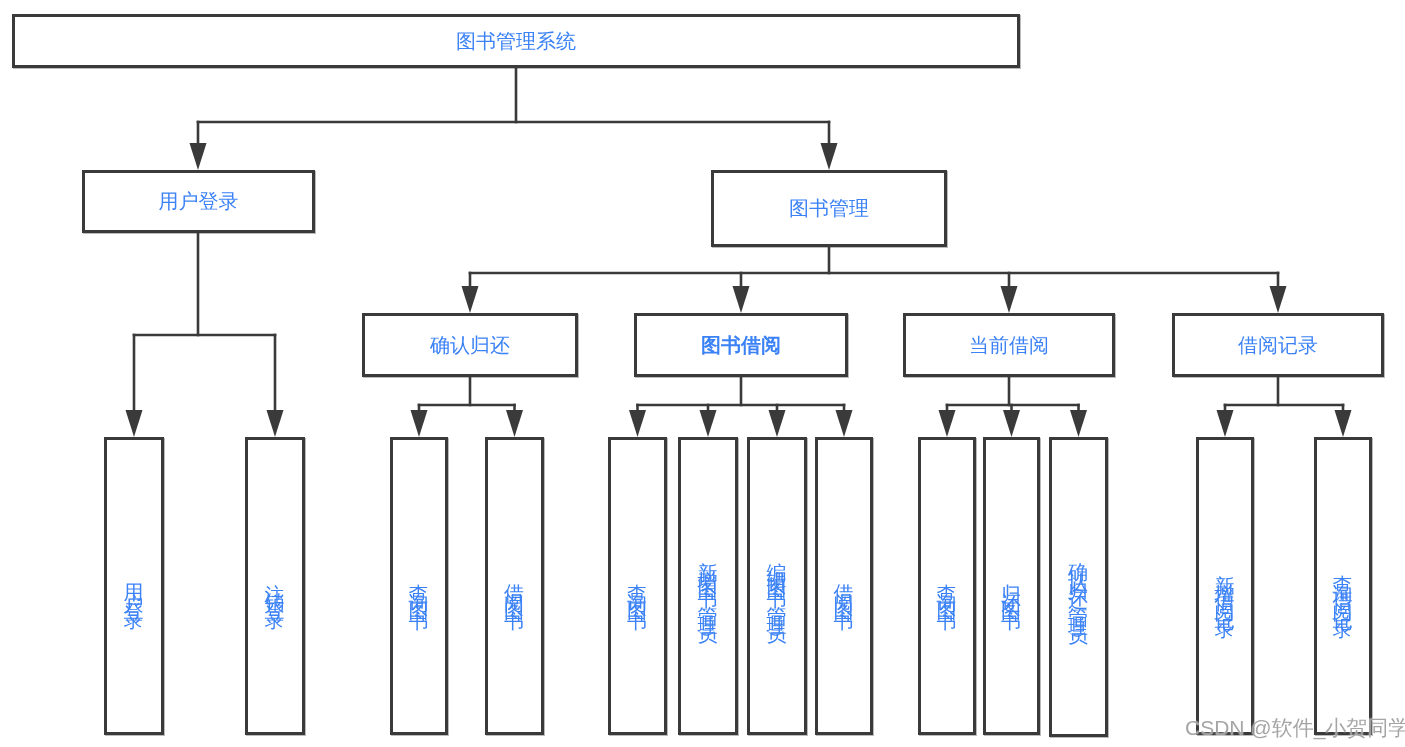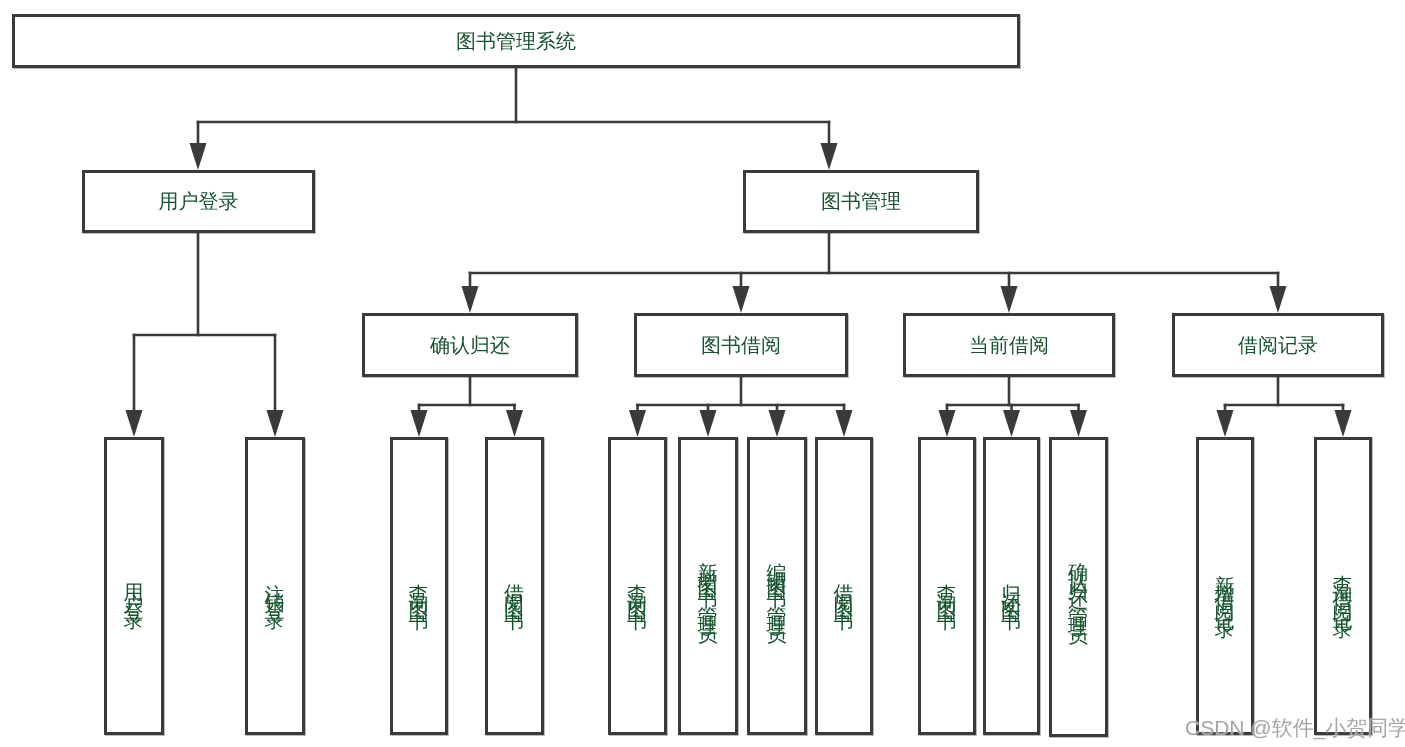--- a/index.html
+++ b/index.html
@@ -22,41 +22,41 @@
     z-index: 1;
   }
   .node {
     position: absolute;
     box-sizing: border-box;
     border: 3px solid #3a3a3a;
     background: #ffffff;
     display: flex;
     align-items: center;
     justify-content: center;
-    color: #14532d;
+    color: #3b82f6;
     font-size: 20px;
     z-index: 2;
     box-shadow: 1px 1px 0 rgba(60,60,60,0.35);
   }
   .node span {
     white-space: nowrap;
   }
   .node.v span {
     writing-mode: vertical-lr;
     text-orientation: mixed;
     letter-spacing: 9px;
     white-space: normal;
     line-height: 1;
   }
   
   #n-root               { left: 12px;   top: 14px;  width: 1008px; height: 54px; }
   #n-user-login-group   { left: 82px;   top: 170px; width: 233px;  height: 63px; }
-  #n-book-mgmt          { left: 711px;  top: 170px; width: 236px;  height: 63px; margin-left: 32px; }
+  #n-book-mgmt          { left: 711px;  top: 170px; width: 236px;  height: 77px; }
   #n-new-book-rec       { left: 362px;  top: 313px; width: 216px;  height: 64px; }
-  #n-book-borrow        { left: 634px;  top: 313px; width: 214px;  height: 64px; }
+  #n-book-borrow        { left: 634px;  top: 313px; width: 214px;  height: 64px; font-weight: bold; }
   #n-current-borrow     { left: 903px;  top: 313px; width: 212px;  height: 64px; }
   #n-borrow-records     { left: 1172px; top: 313px; width: 212px;  height: 64px; }
   #n-user-login         { left: 104px;  top: 437px; width: 60px;   height: 298px; }
   #n-logout             { left: 245px;  top: 437px; width: 60px;   height: 298px; }
   #n-query-books-1      { left: 390px;  top: 437px; width: 58px;   height: 298px; }
   #n-borrow-books-1     { left: 485px;  top: 437px; width: 59px;   height: 298px; }
   #n-query-books-2      { left: 608px;  top: 437px; width: 59px;   height: 298px; }
   #n-add-books          { left: 678px;  top: 437px; width: 60px;   height: 298px; }
   #n-edit-books         { left: 747px;  top: 437px; width: 60px;   height: 298px; }
   #n-borrow-books-2     { left: 815px;  top: 437px; width: 58px;   height: 298px; }

